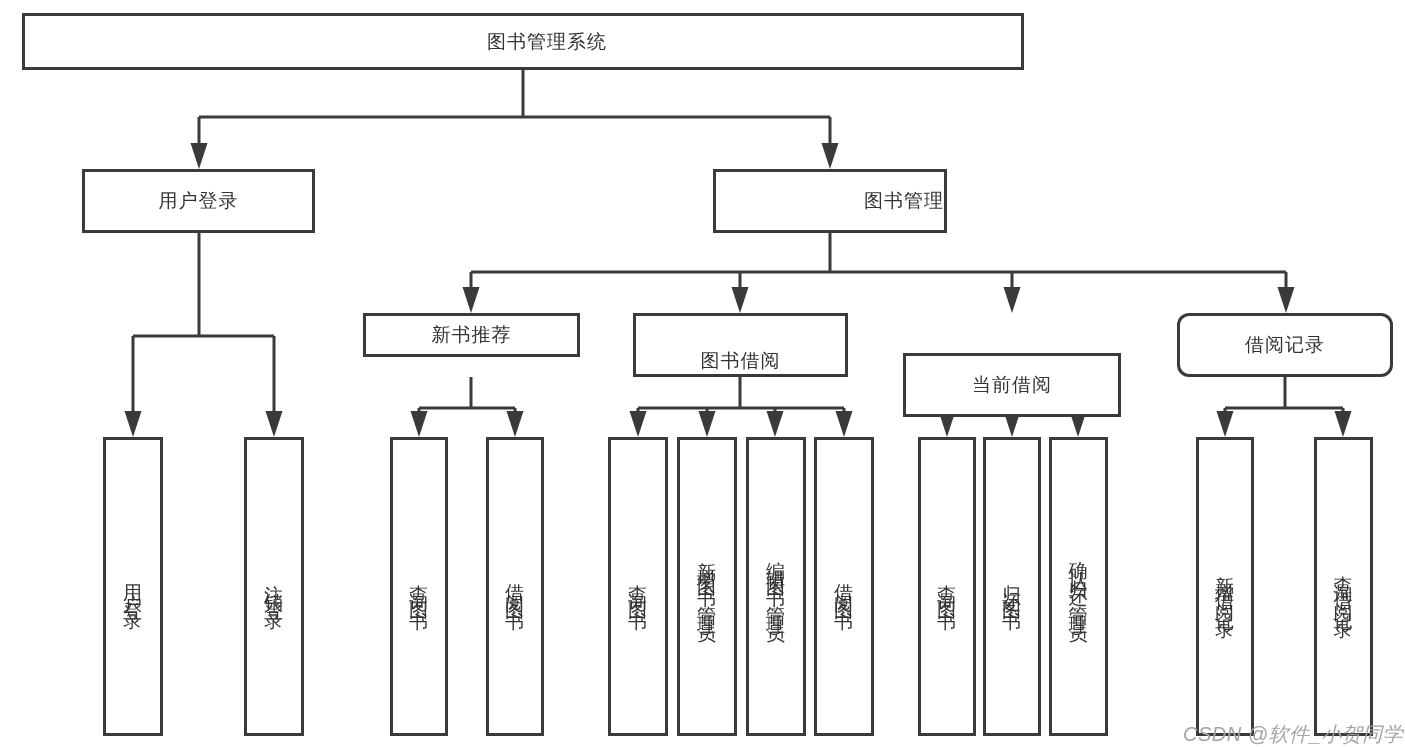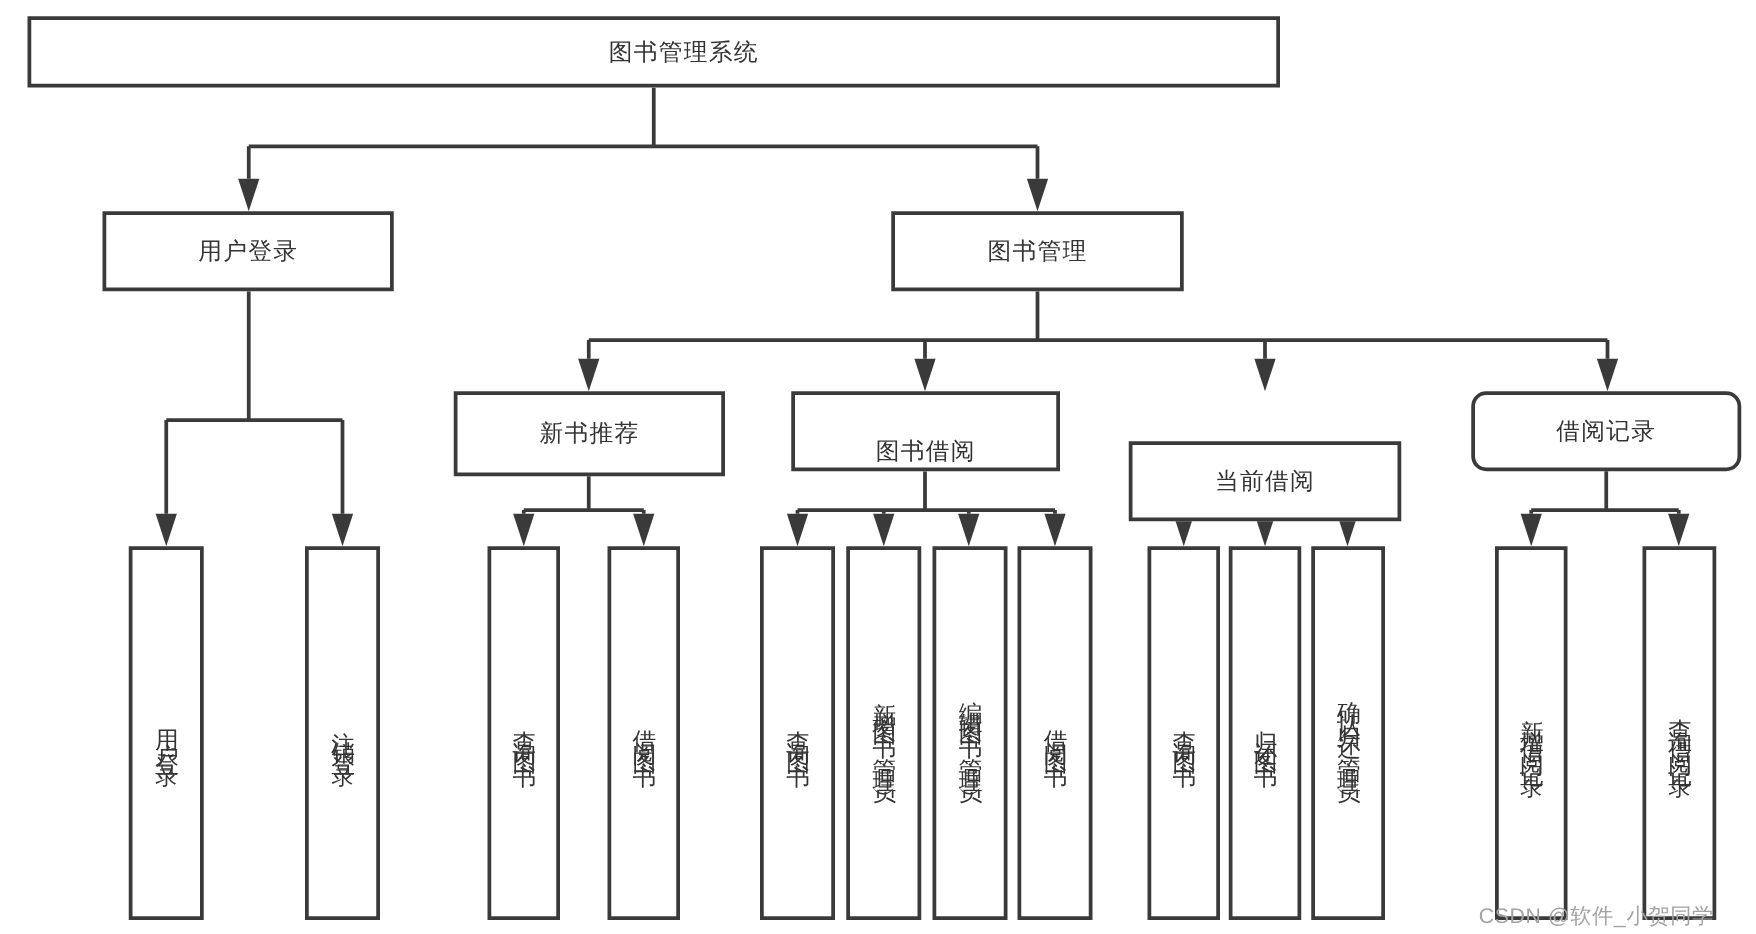--- a/index.html
+++ b/index.html
@@ -41,24 +41,25 @@
     font-size: 19px;
     letter-spacing: 9px;
     line-height: 1;
     white-space: nowrap;
   }
   .watermark {
     position: absolute;
     left: 1183px;
     top: 721px;
     width: 218px;
-    font-size: 17px;
+    font-size: 20px;
     color: #a3a3a3;
     white-space: nowrap;
     letter-spacing: 0.5px;
+    font-style: italic;
   }
 </style>
 </head>
 <body>
 
 <div id="canvas">
 
   <svg id="connectors" viewBox="0 0 1405 747" xmlns="http://www.w3.org/2000/svg">
     <g stroke="#3a3a3a" stroke-width="3" fill="none">
 
@@ -129,25 +130,25 @@
     </g>
   </svg>
 
   <div class="node node-h" style="left:22px; top:13px; width:1002px; height:57px;padding-left:48px;">
     <span>图书管理系统</span>
   </div>
 
   <div class="node node-h" style="left:82px; top:169px; width:233px; height:64px;">
     <span>用户登录</span>
   </div>
-  <div class="node node-h" style="left:713px; top:169px; width:234px; height:64px;">
+  <div class="node node-h" style="left:713px; top:169px; width:234px; height:64px;justify-content:flex-end;">
     <span>图书管理</span>
   </div>
 
-  <div class="node node-h" style="left:363px; top:313px; width:217px; height:68px;text-align:center;">
+  <div class="node node-h" style="left:363px; top:313px; width:217px; height:44px;text-align:center;">
     <span>新书推荐</span>
   </div>
   <div class="node node-h" style="left:633px; top:313px; width:215px; height:64px;align-items:flex-end;">
     <span>图书借阅</span>
   </div>
   <div class="node node-h" style="left:903px; top:313px; width:218px; height:64px;margin-top:40px;">
     <span>当前借阅</span>
   </div>
   <div class="node node-h" style="left:1177px; top:313px; width:216px; height:64px;border-radius:12px;">
     <span>借阅记录</span>

